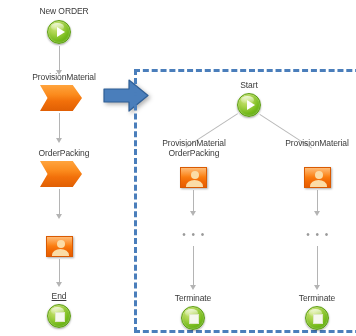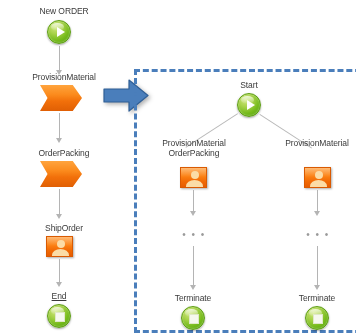--- a/index.html
+++ b/index.html
@@ -143,21 +143,20 @@
   <div class="node-label" style="left:3px;top:72px;width:90px;">ProvisionMaterial</div>
   <div class="chevron" style="left:24px;top:85px;width:42px;height:26px;"></div>
   <div class="conn" style="left:43px;top:113px;height:26px;"></div>
   <div class="conn-head" style="left:39.5px;top:138px;"></div>
 
   <div class="node-label" style="left:6px;top:148px;width:84px;">OrderPacking</div>
   <div class="chevron" style="left:24px;top:161px;width:42px;height:26px;"></div>
   <div class="conn" style="left:43px;top:189px;height:26px;"></div>
   <div class="conn-head" style="left:39.5px;top:214px;"></div>
 
-  <div class="node-label" style="left:8px;top:223px;width:80px;">ShipOrder</div>
   <div class="percard" style="left:30px;top:236px;width:27px;height:21px;">
     <span class="shine"></span>
     <span class="head" style="left:9.5px;top:3px;width:8px;height:8px;"></span>
     <span class="body" style="left:5px;top:12px;width:17px;height:9px;"></span>
   </div>
   <div class="conn" style="left:43px;top:259px;height:24px;"></div>
   <div class="conn-head" style="left:39.5px;top:282px;"></div>
 
   <div class="node-label" style="left:18px;top:291px;width:50px;text-decoration:underline;">End</div>
   <div class="gcircle" style="left:31px;top:304px;width:24px;height:24px;">

